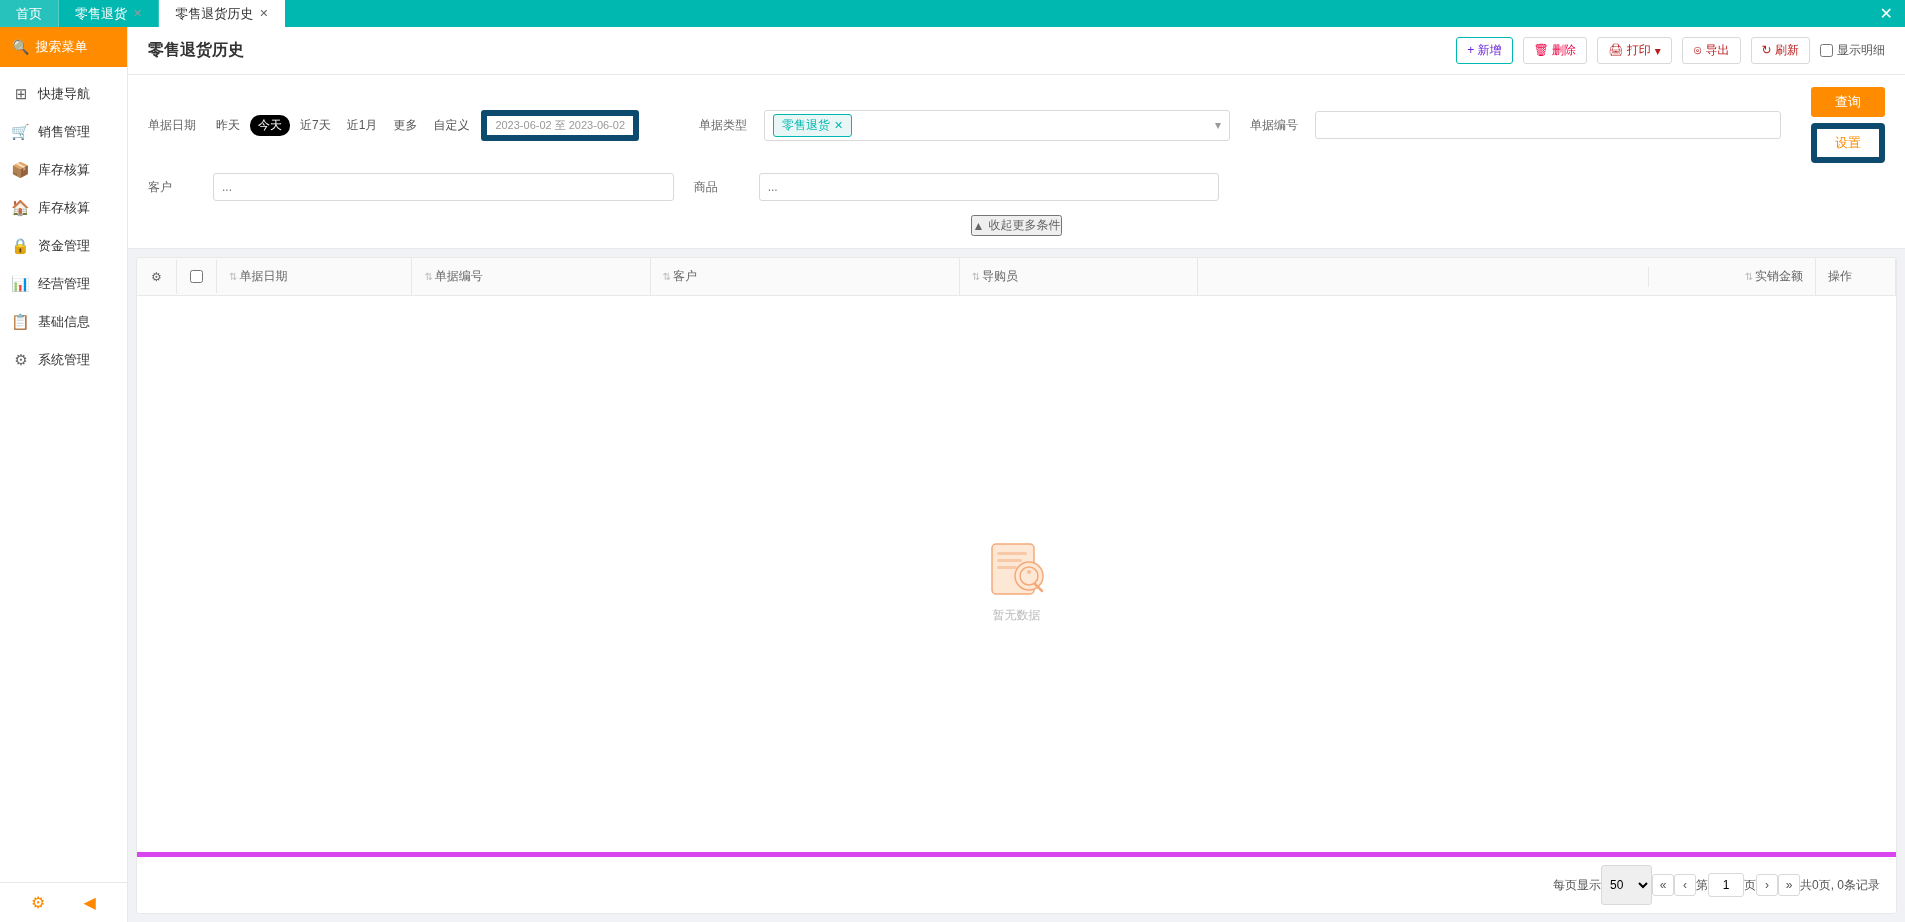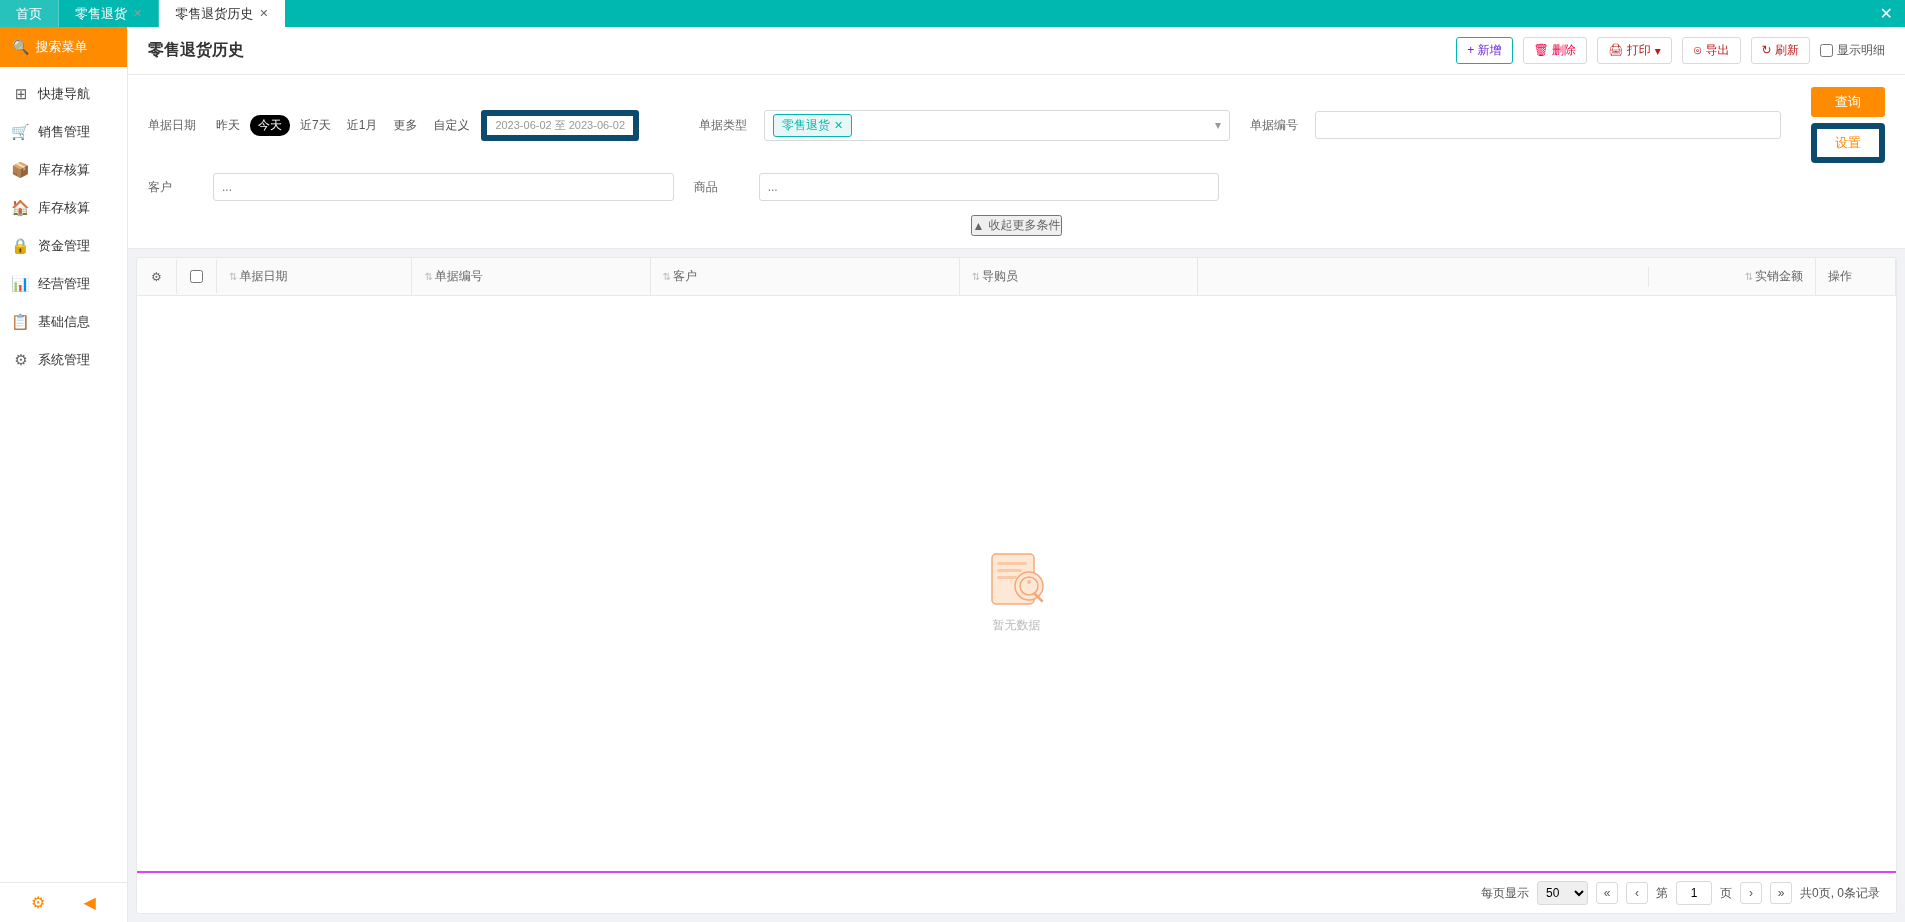--- a/index.html
+++ b/index.html
@@ -352,29 +352,28 @@
       width: 80px;
       height: 80px;
     }
 
     
     .pagination-bar {
       display: flex;
       align-items: center;
       justify-content: flex-end;
       padding: 8px 16px;
-      border-top: 2px solid #d946ef;
-      background: #fff;
-      gap: 8px;
+      border-top: 5px solid #d946ef;
+      background: #fff;
       font-size: 12px;
       color: #555;
       flex-shrink: 0;
     }
     .pagination-bar select {
-      height: 24px;
+      height: 40px;
       border: 1px solid #d9d9d9;
       border-radius: 3px;
       font-size: 12px;
       padding: 0 4px;
     }
     .page-nav-btn {
       width: 22px;
       height: 22px;
       border: 1px solid #d9d9d9;
       border-radius: 3px;

